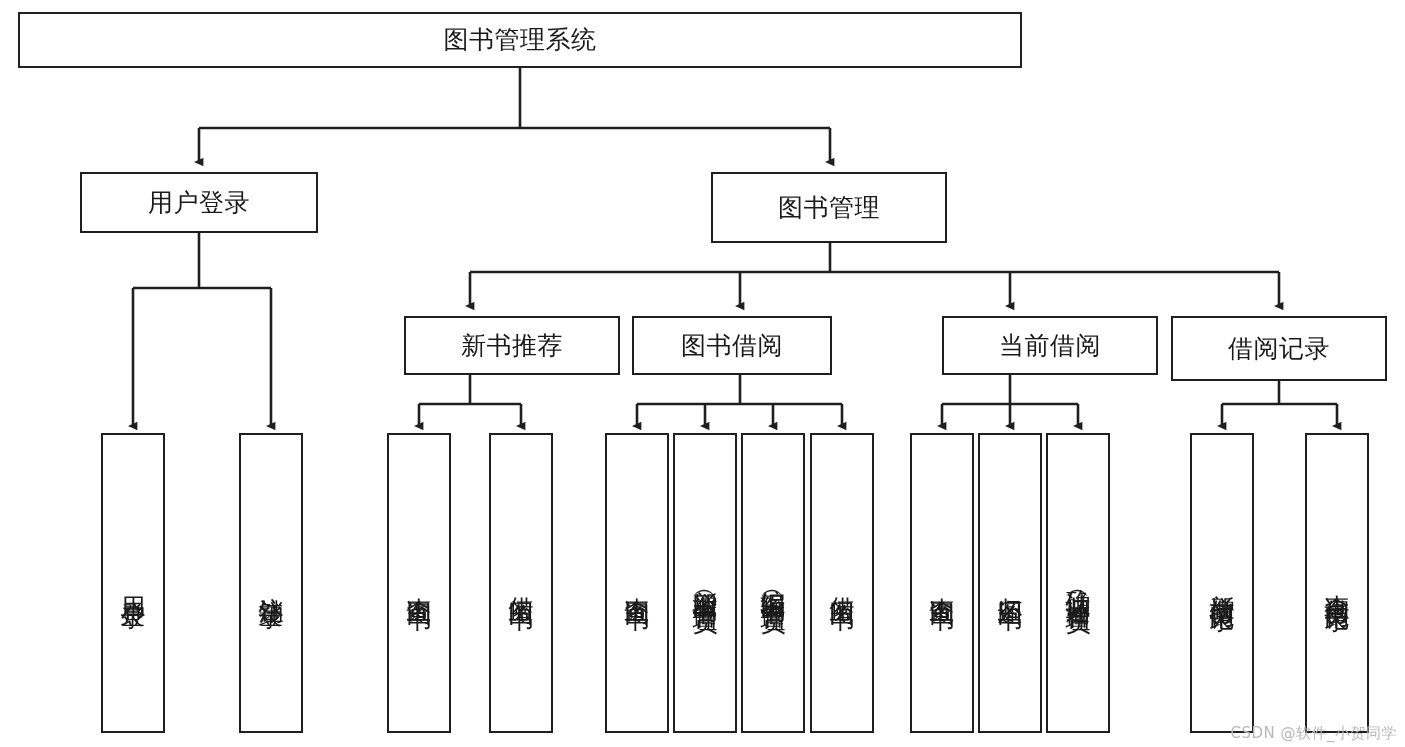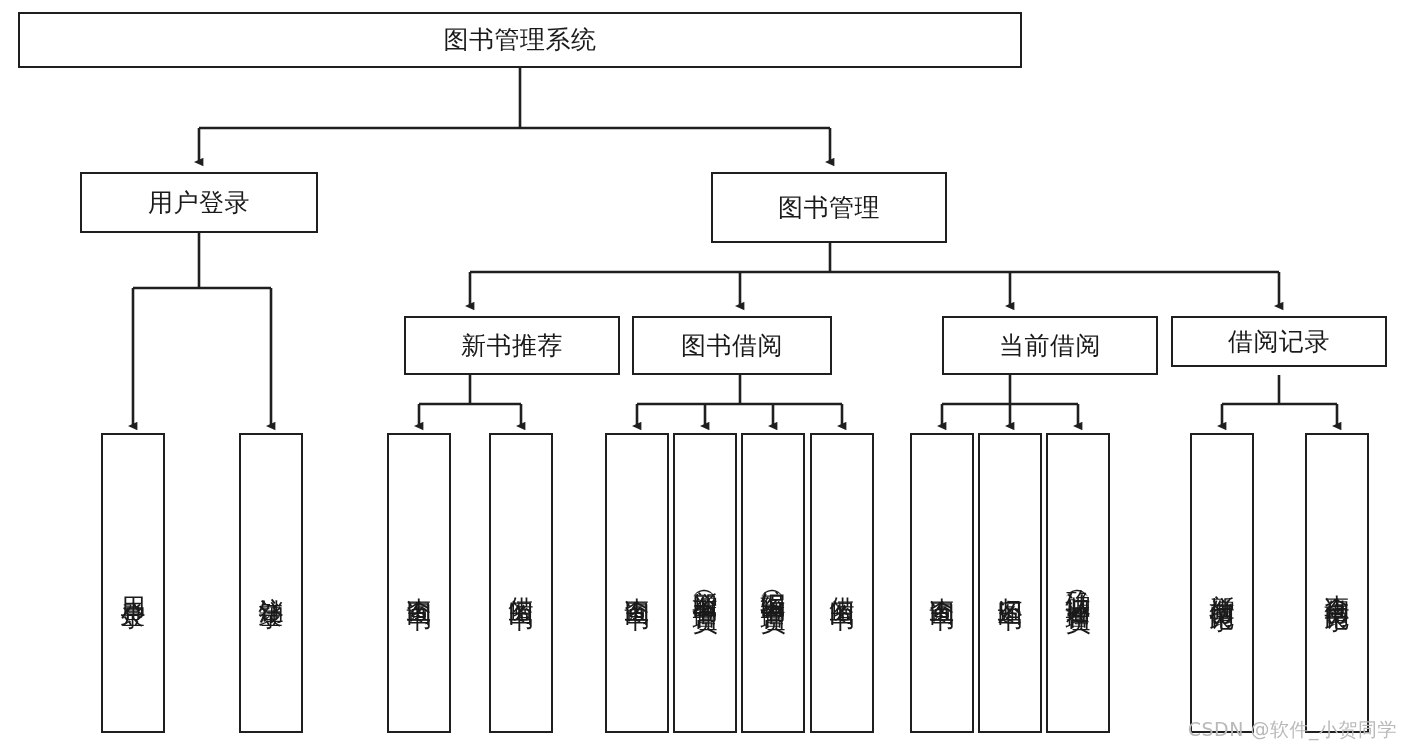--- a/index.html
+++ b/index.html
@@ -57,21 +57,21 @@
     display: block;
   }
   .node .htext {
     white-space: nowrap;
     display: block;
   }
   #watermark {
     position: absolute;
     right: 8px;
     bottom: 4px;
-    font-size: 19px;
+    font-size: 15px;
     color: #b9b9b9;
     white-space: nowrap;
     letter-spacing: 0.5px;
     pointer-events: none;
   }
 </style>
 </head>
 <body>
 
 <div id="diagram-root">
@@ -144,21 +144,21 @@
   </div>
 
   <div class="node horiz" style="left:632px; top:316px; width:200px; height:59px;">
     <span class="htext">图书借阅</span>
   </div>
 
   <div class="node horiz" style="left:942px; top:316px; width:216px; height:59px;">
     <span class="htext">当前借阅</span>
   </div>
 
-  <div class="node horiz" style="left:1171px; top:316px; width:216px; height:51px;">
+  <div class="node horiz" style="left:1171px; top:316px; width:216px; height:65px;">
     <span class="htext">借阅记录</span>
   </div>
 
   <div class="node leaf" style="left:101px; top:433px; width:64px; height:300px;">
     <span class="vtext">用户登录</span>
   </div>
 
   <div class="node leaf" style="left:239px; top:433px; width:64px; height:300px;">
     <span class="vtext">注销登录</span>
   </div>

